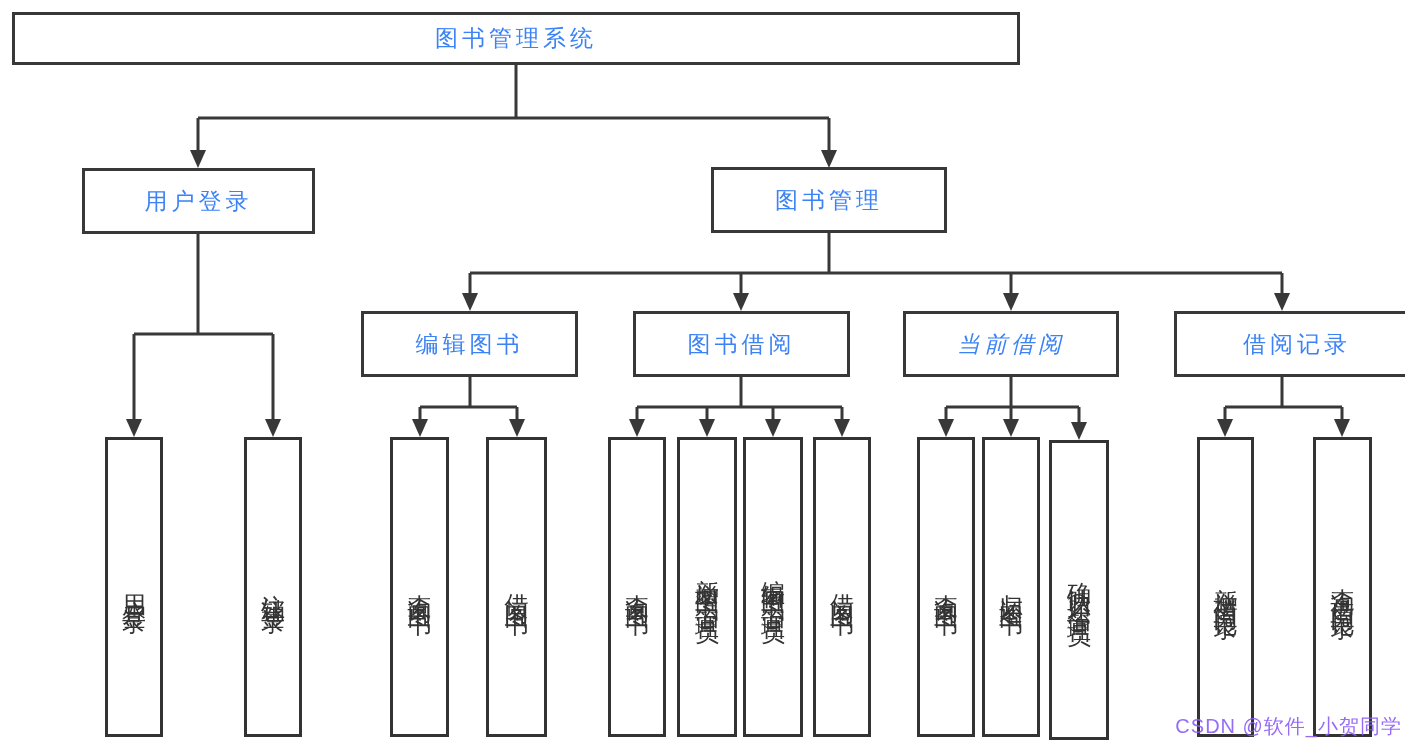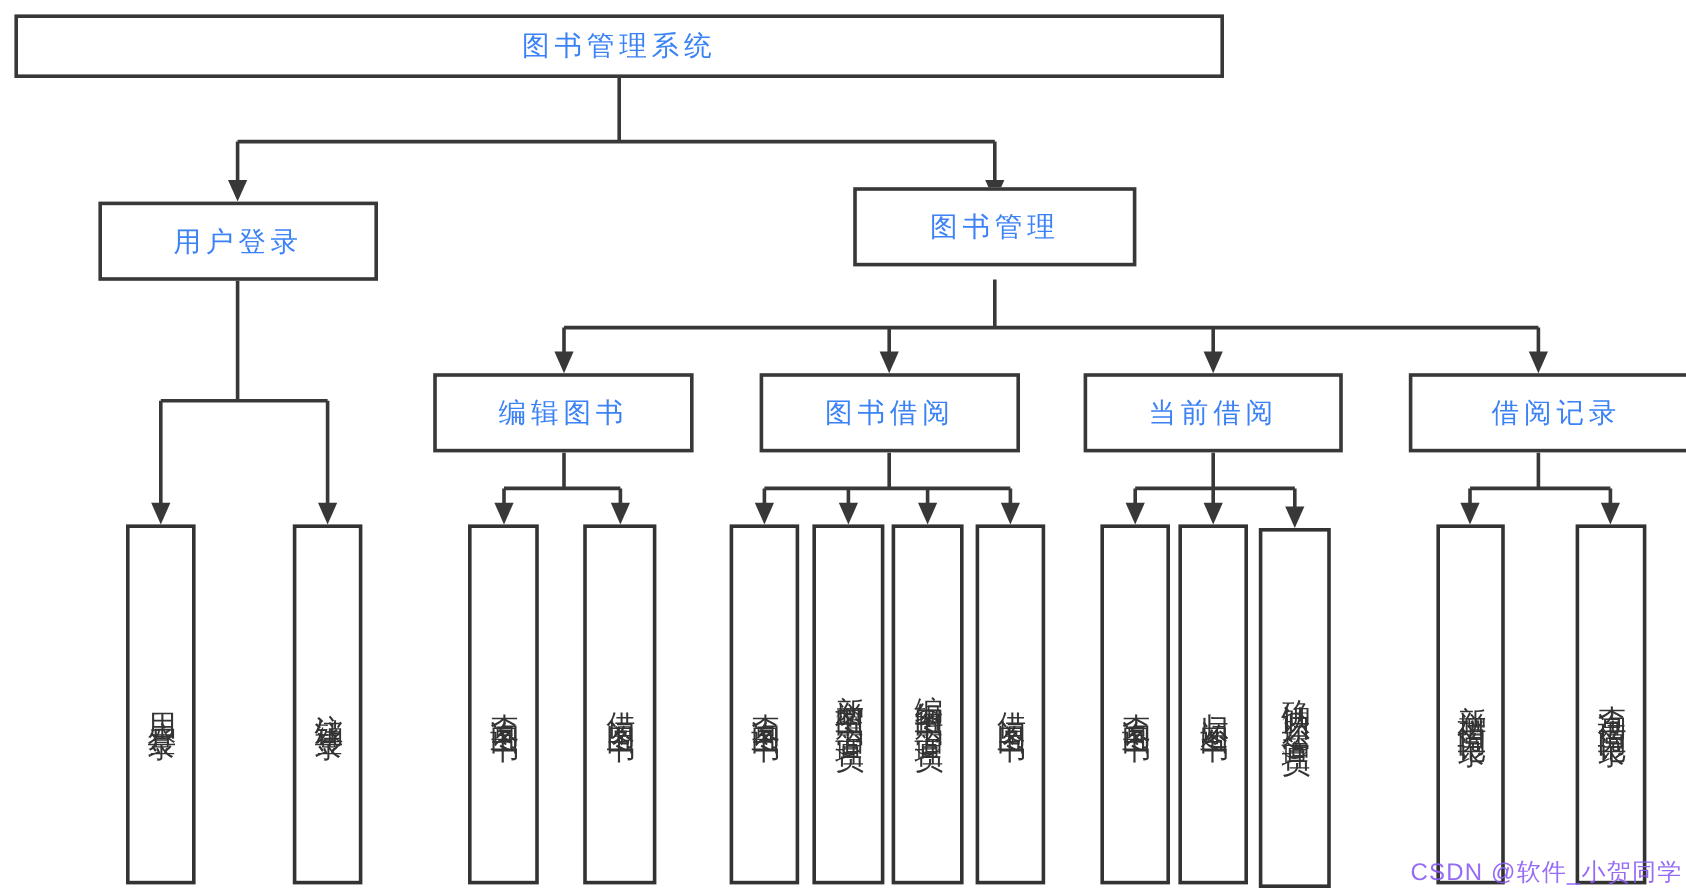--- a/index.html
+++ b/index.html
@@ -112,31 +112,31 @@
     </g>
   </svg>
 
   <div class="hbox" style="left:12px; top:12px; width:1008px; height:53px;">
     <span>图书管理系统</span>
   </div>
 
   <div class="hbox" style="left:82px; top:168px; width:233px; height:66px;">
     <span>用户登录</span>
   </div>
-  <div class="hbox" style="left:711px; top:156px; width:236px; height:66px;">
+  <div class="hbox" style="left:711px; top:167px; width:236px; height:66px;">
     <span>图书管理</span>
   </div>
 
   <div class="hbox" style="left:361px; top:311px; width:217px; height:66px;">
     <span>编辑图书</span>
   </div>
   <div class="hbox" style="left:633px; top:311px; width:217px; height:66px;">
     <span>图书借阅</span>
   </div>
-  <div class="hbox" style="left:903px; top:311px; width:216px; height:66px;">
+  <div class="hbox" style="left:903px; top:311px; width:216px; height:66px;font-style:italic;">
     <span>当前借阅</span>
   </div>
   <div class="hbox" style="left:1174px; top:311px; width:246px; height:66px;">
     <span>借阅记录</span>
   </div>
 
   <div class="vbox" style="left:105px;">
     <span>用户登录</span>
   </div>
   <div class="vbox" style="left:244px;">

